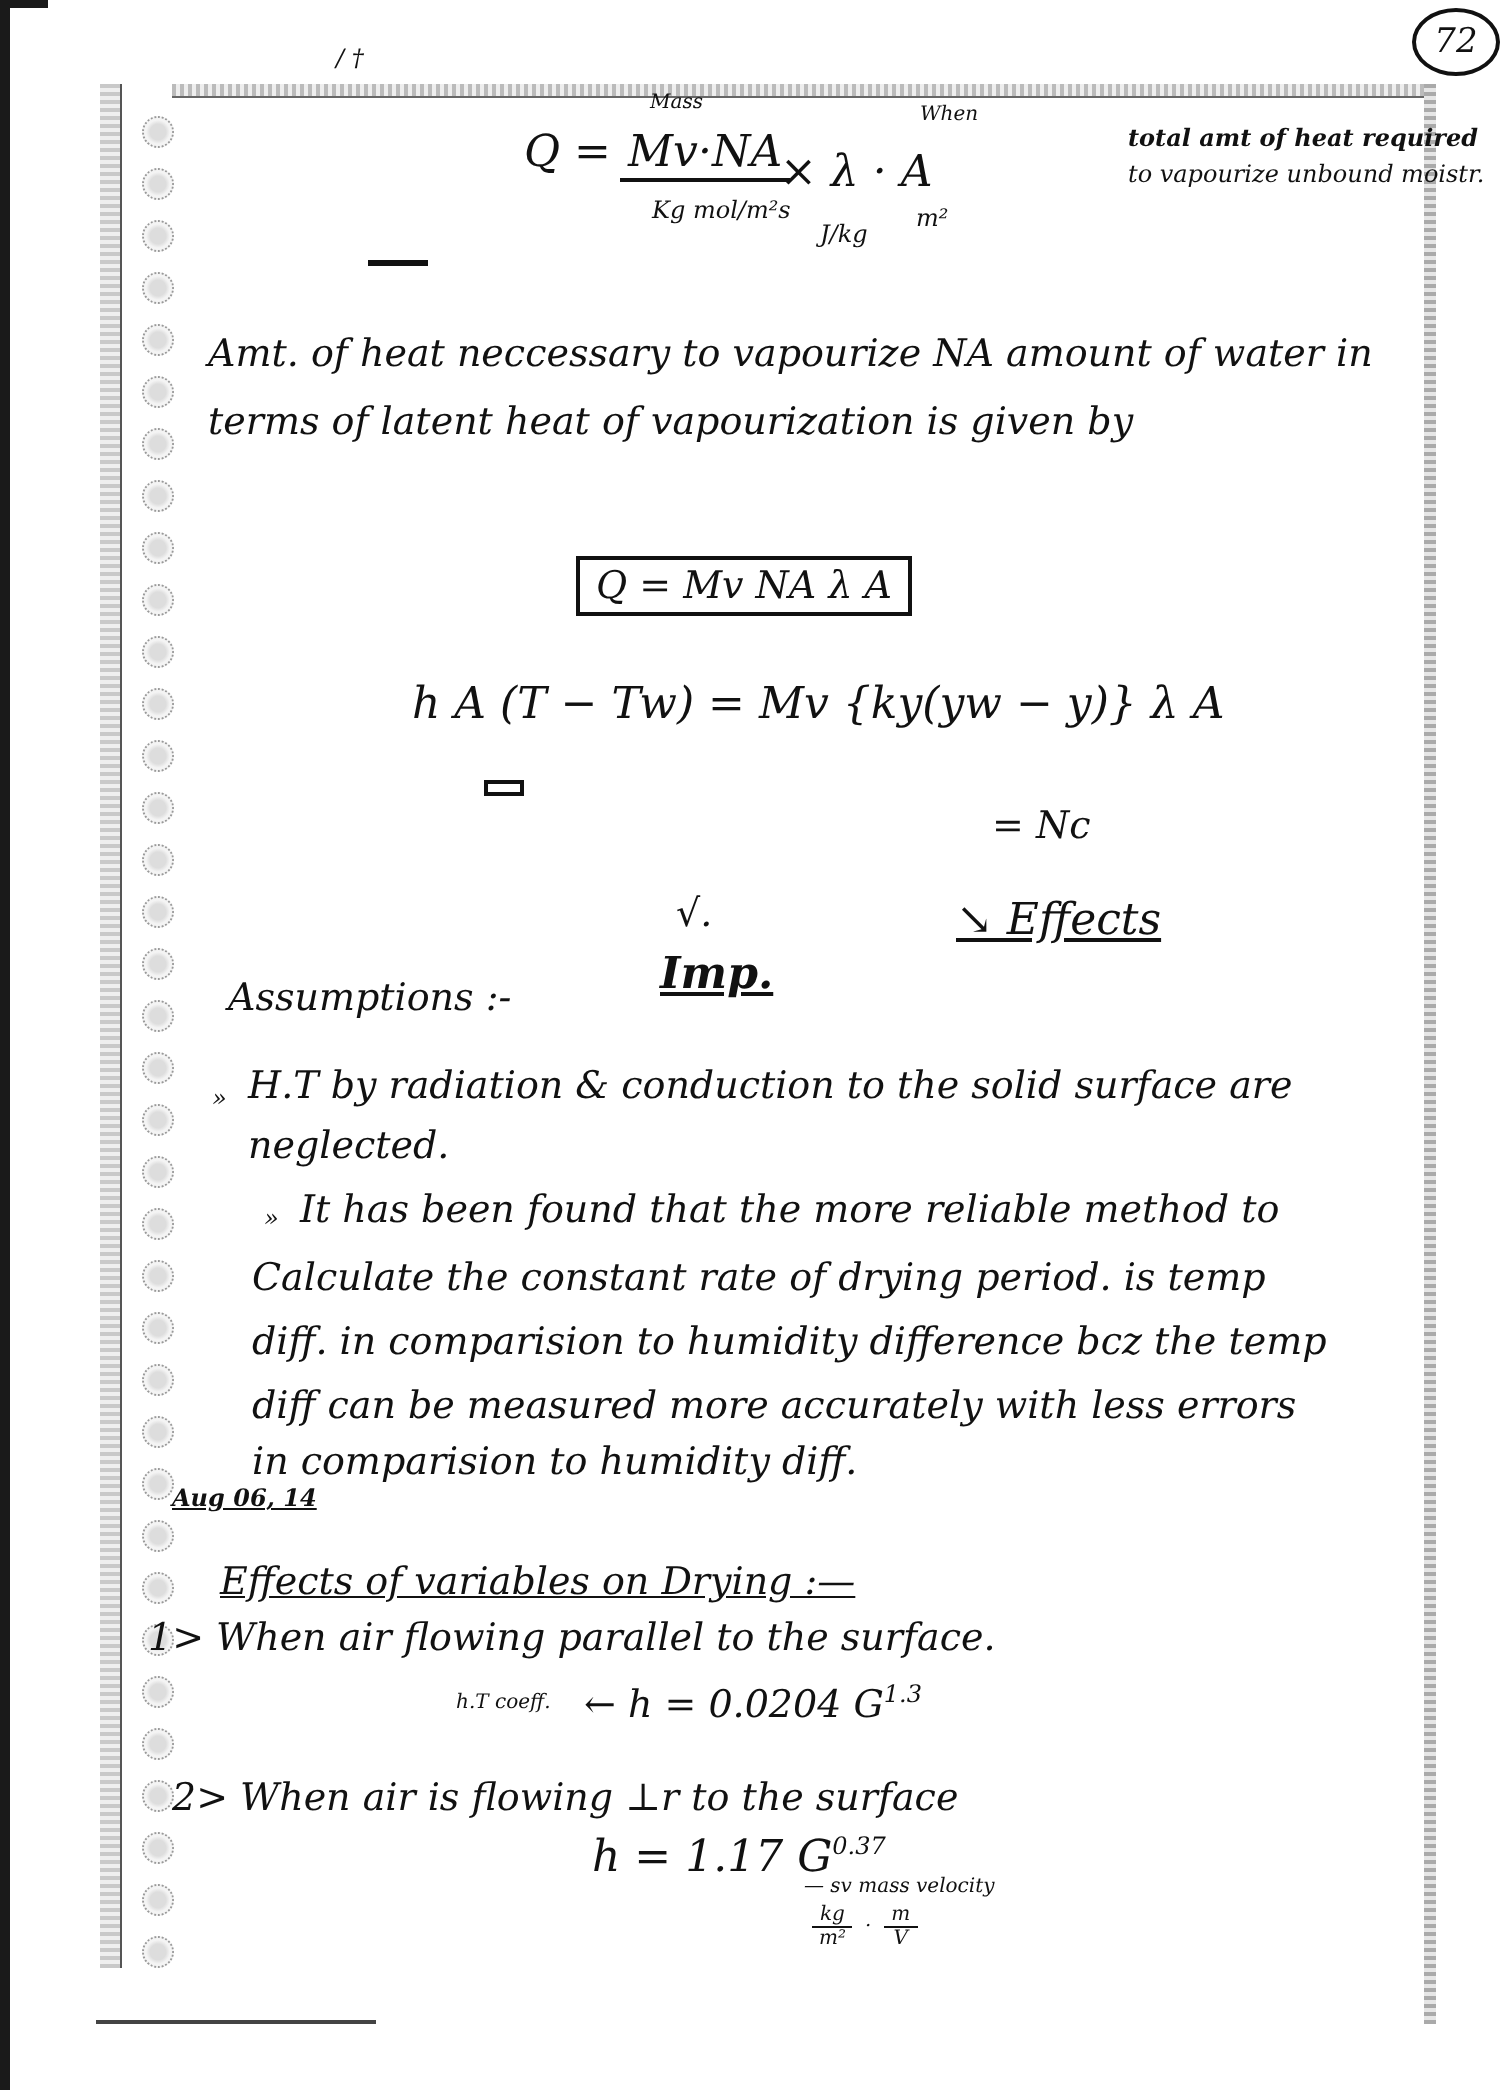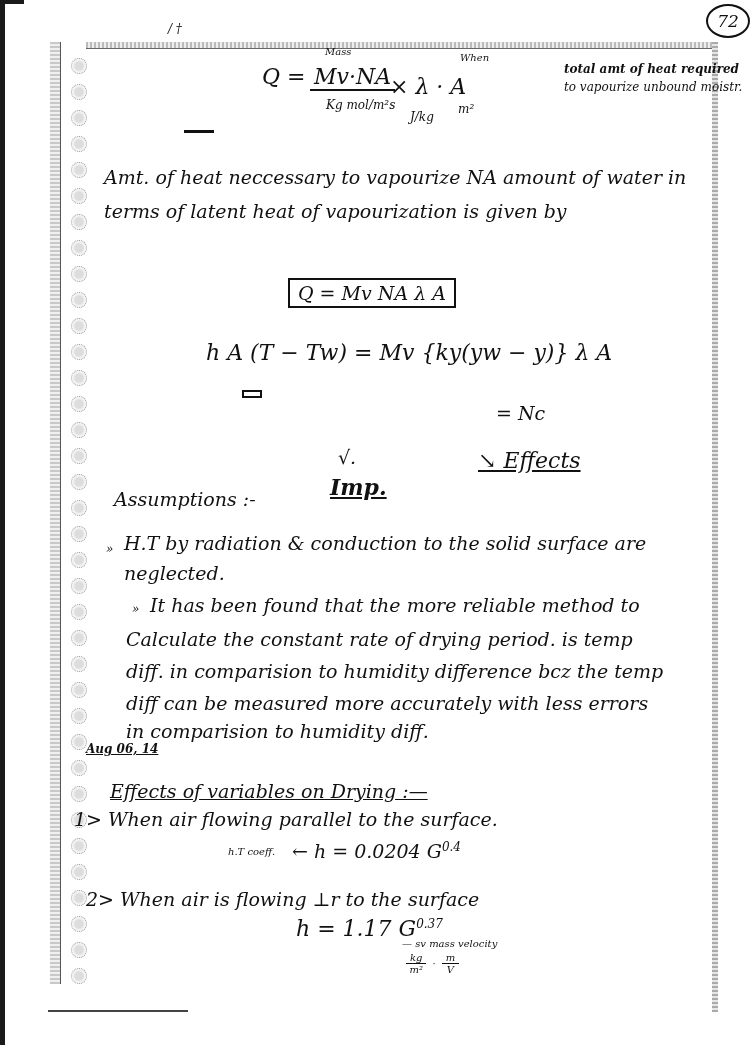--- a/index.html
+++ b/index.html
@@ -135,21 +135,21 @@
 <div class="hand sz-m" style="left:126px; top:660px;">diff. in comparision to humidity difference bcz the temp</div>
 <div class="hand sz-m" style="left:126px; top:692px;">diff can be measured more accurately with less errors</div>
 <div class="hand sz-m" style="left:126px; top:720px;">in comparision to humidity diff.</div>
 
 <div class="hand sz-s underline" style="left:86px; top:742px;font-weight:bold;">Aug 06, 14</div>
 
 <div class="hand sz-m underline" style="left:110px; top:780px;">Effects of variables on Drying :—</div>
 <div class="hand sz-m" style="left:74px; top:808px;">1&gt; When air flowing parallel to the surface.</div>
 <div class="hand sz-xs" style="left:228px; top:846px;">h.T coeff.</div>
 <div class="hand sz-m" style="left:292px; top:840px;">
-  <span>← h = 0.0204 G</span><sup class="sz-s">0.4</sup>
+  <span>← h = 0.0204 G</span><sup class="sz-s">1.3</sup>
 </div>
 
 <div class="hand sz-m" style="left:86px; top:888px;">2&gt; When air is flowing ⊥r to the surface</div>
 <div class="hand sz-l" style="left:296px; top:916px;">
   <span>h = 1.17 G</span><sup class="sz-s">0.37</sup>
 </div>
 <div class="hand sz-xs" style="left:402px; top:938px;">— sv mass velocity</div>
 <div class="hand sz-xs" style="left:406px; top:952px; display:flex; gap:6px; align-items:center;">
   <span class="frac">
     <span class="num">kg</span>

